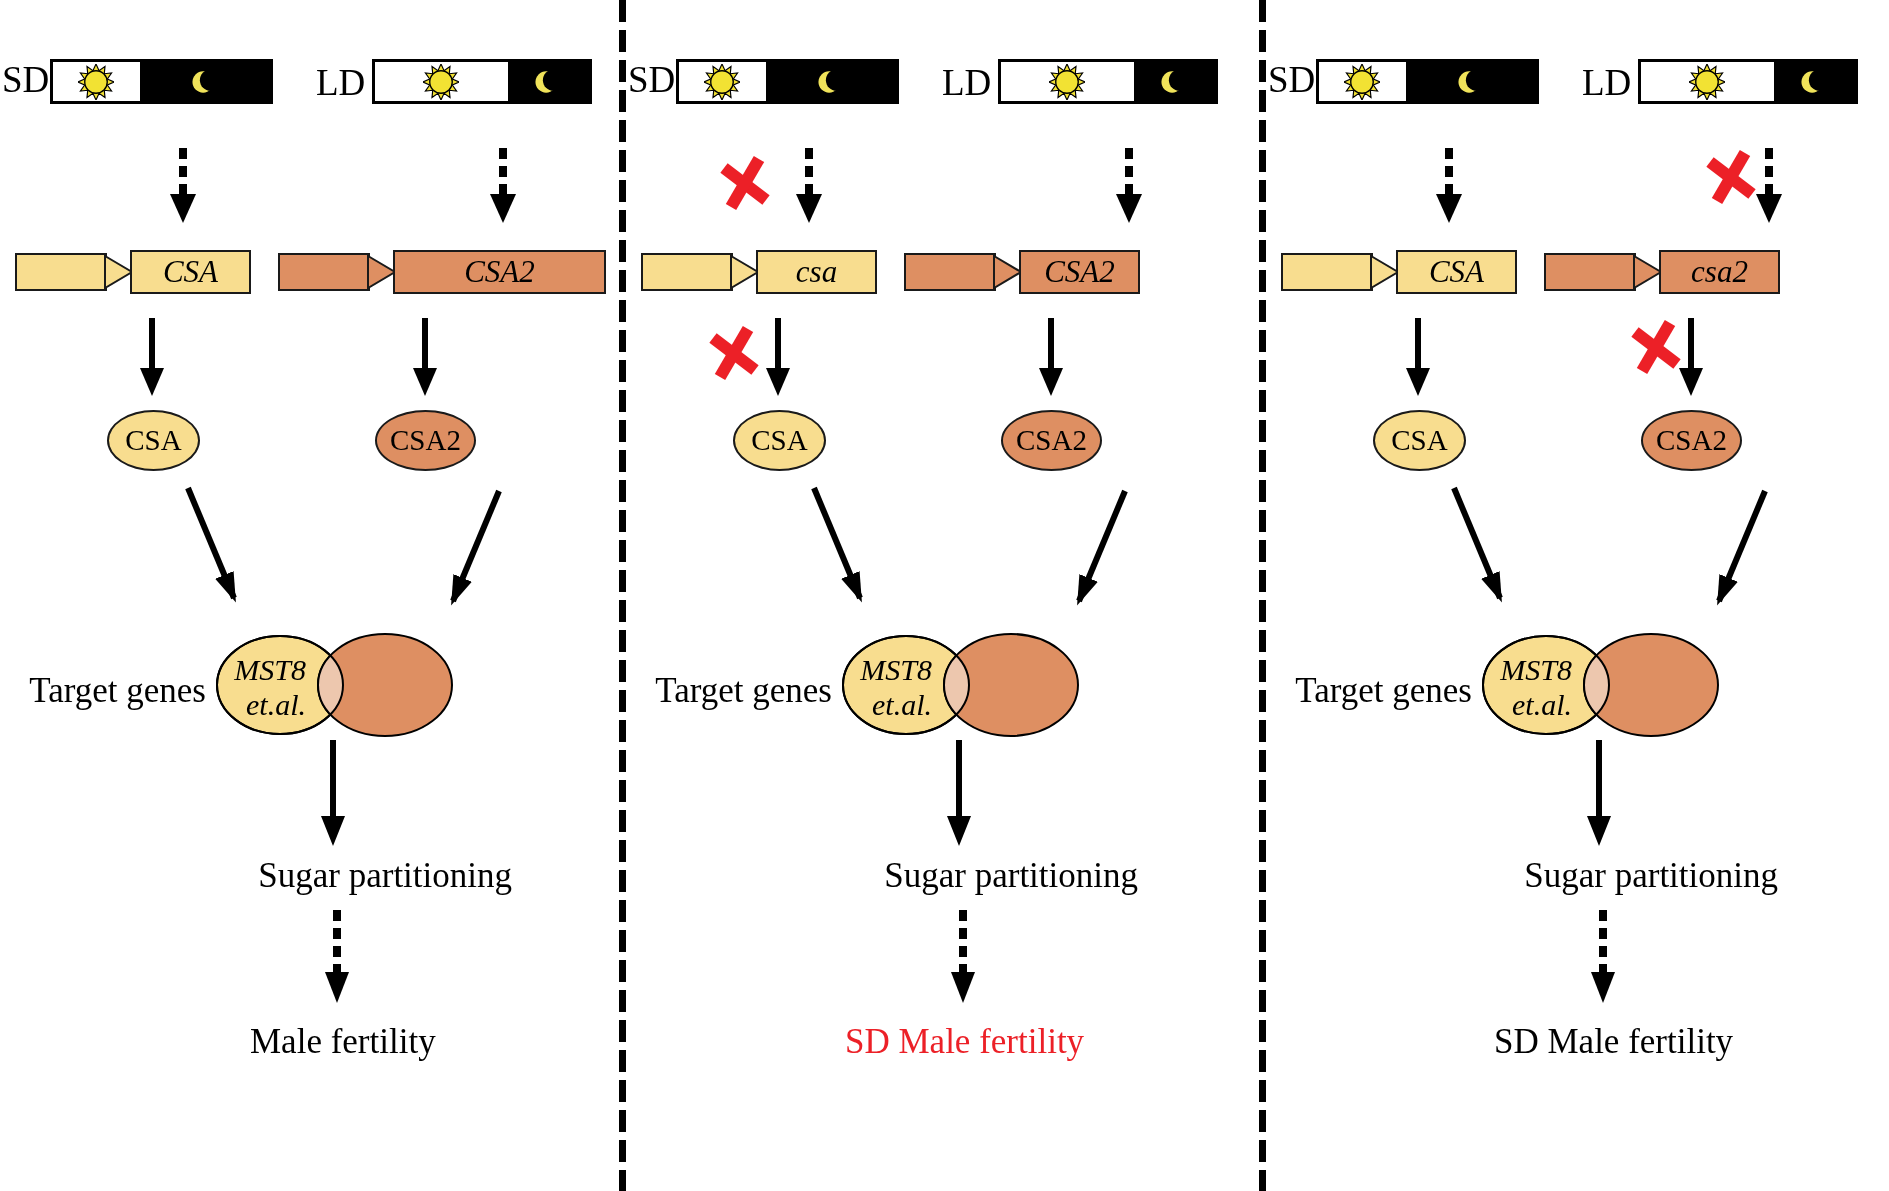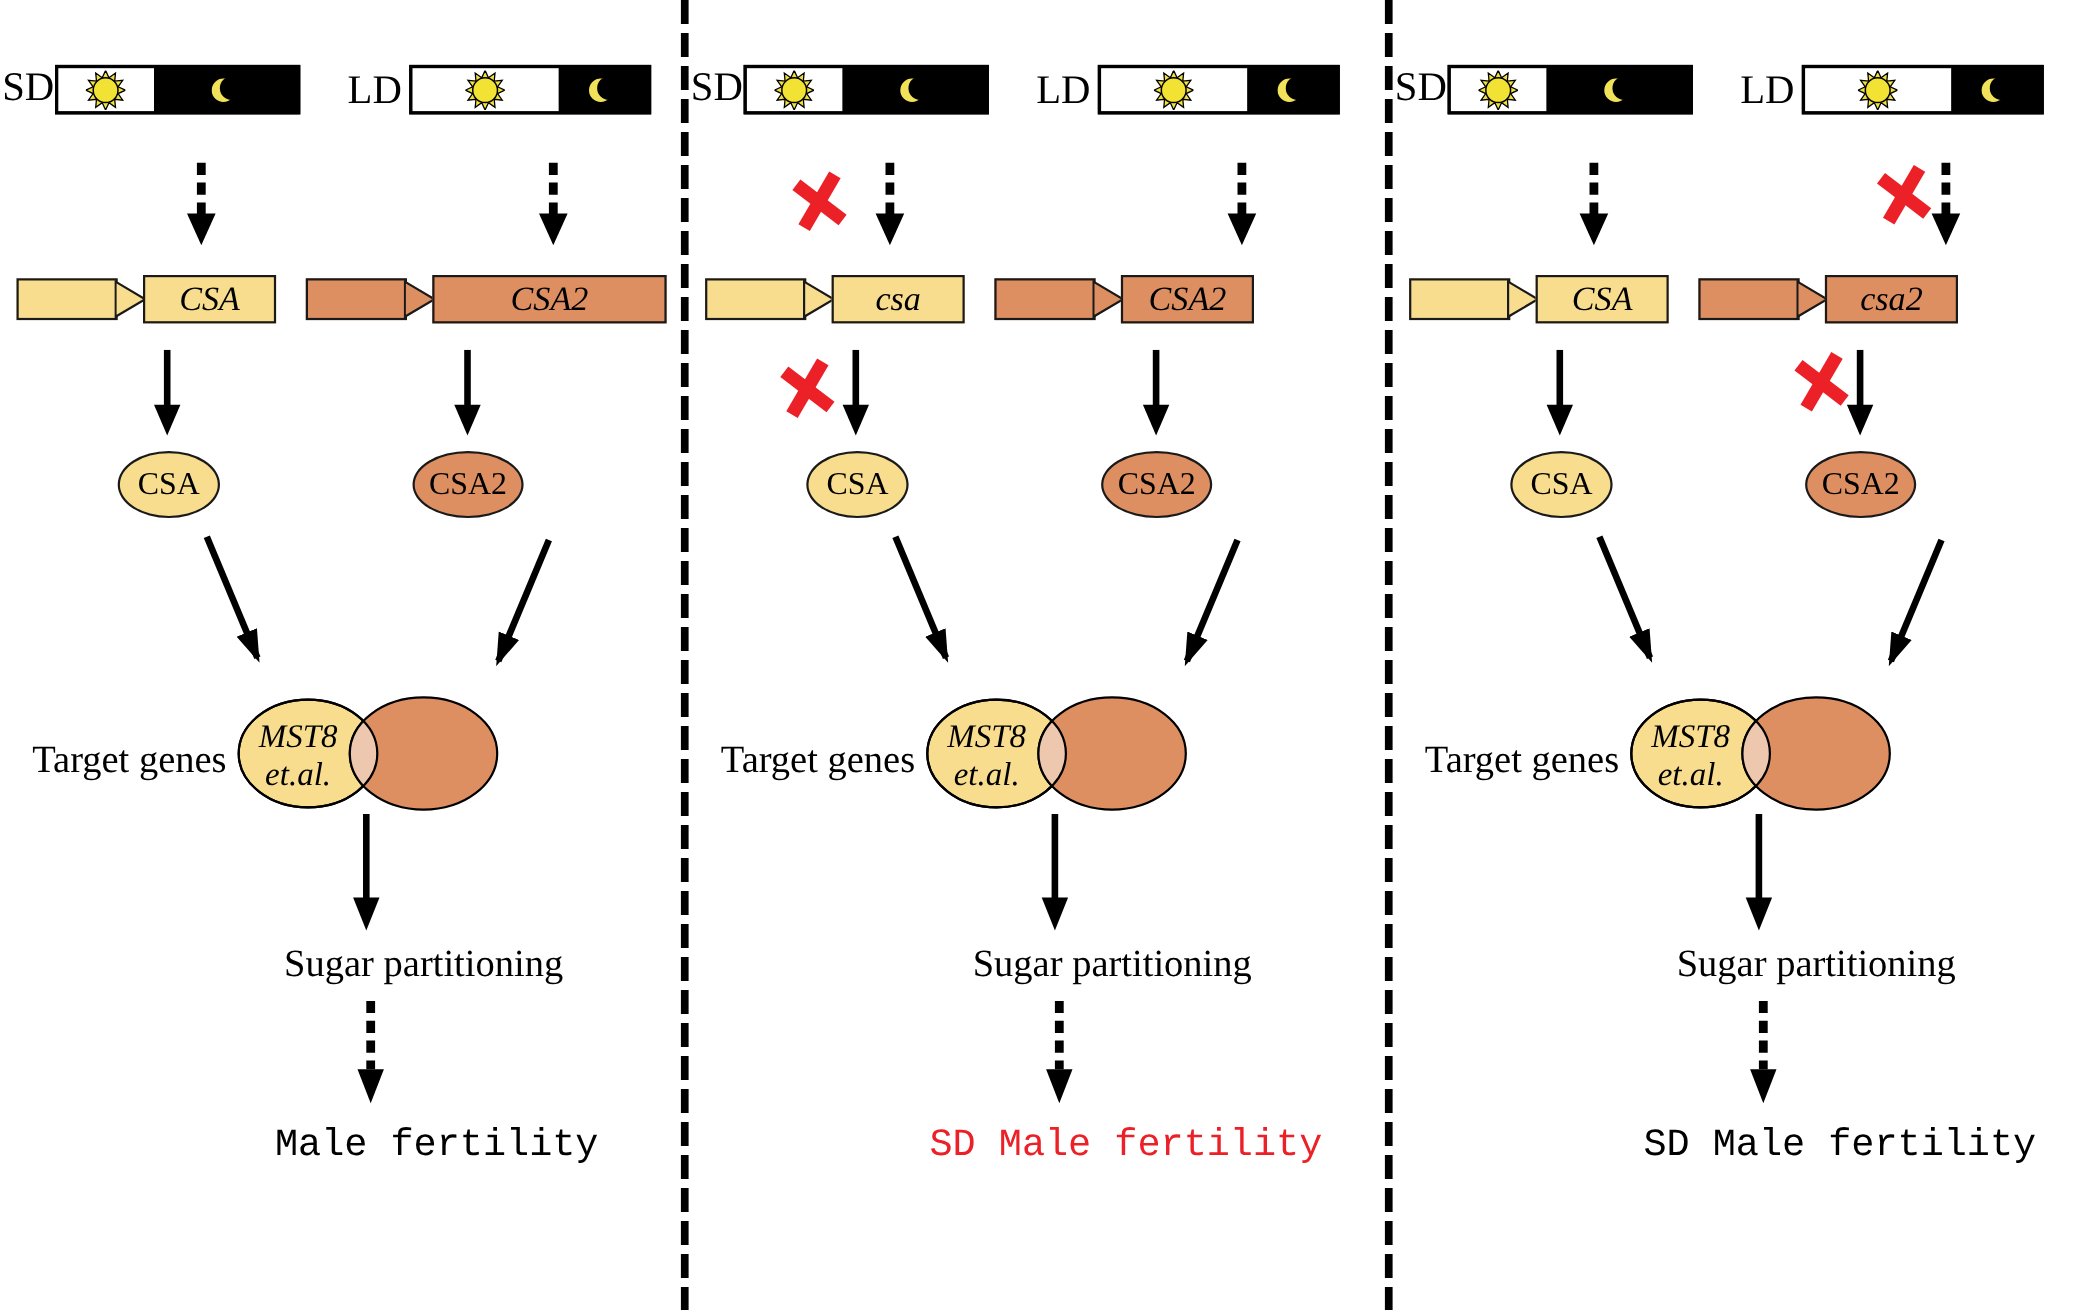--- a/index.html
+++ b/index.html
@@ -45,26 +45,26 @@
   .gene.c-orange .tri polygon{fill:var(--orange);}
 
   
   .protein{position:absolute;top:410px;height:61px;border:2px solid #1a1a1a;border-radius:50%;box-sizing:border-box;
     display:flex;align-items:center;justify-content:center;font-size:29px;}
   .protein1{left:107px;width:93px;} .protein2{left:375px;width:101px;}
   .protein.c-yellow{background:var(--yellow);} .protein.c-orange{background:var(--orange);}
 
   
   .venn{left:210px;top:628px;}
-  .venn-text{position:absolute;left:220px;top:652px;width:102px;text-align:center;
+  .venn-text{position:absolute;left:204px;top:652px;width:102px;text-align:right;
     font-style:italic;font-size:30px;line-height:35px;}
   .target{position:absolute;left:0;top:672px;width:206px;text-align:right;font-size:35px;line-height:38px;}
   .sugar{position:absolute;left:162px;top:856px;width:350px;text-align:right;font-size:35px;line-height:40px;}
 
-  .outcomes{position:absolute;top:1020px;font-size:35px;line-height:43px;text-align:left;font-family:Liberation Mono, monospace;}
+  .outcomes{position:absolute;top:1020px;font-size:35px;line-height:43px;text-align:left;}
   .outcome-red{color:var(--red);}
 
   .xmark{display:none;position:absolute;}
 </style>
 </head>
 <body>
 
 <div class="figure">
   <div class="separator sep-1"></div>
   <div class="separator sep-2"></div>

